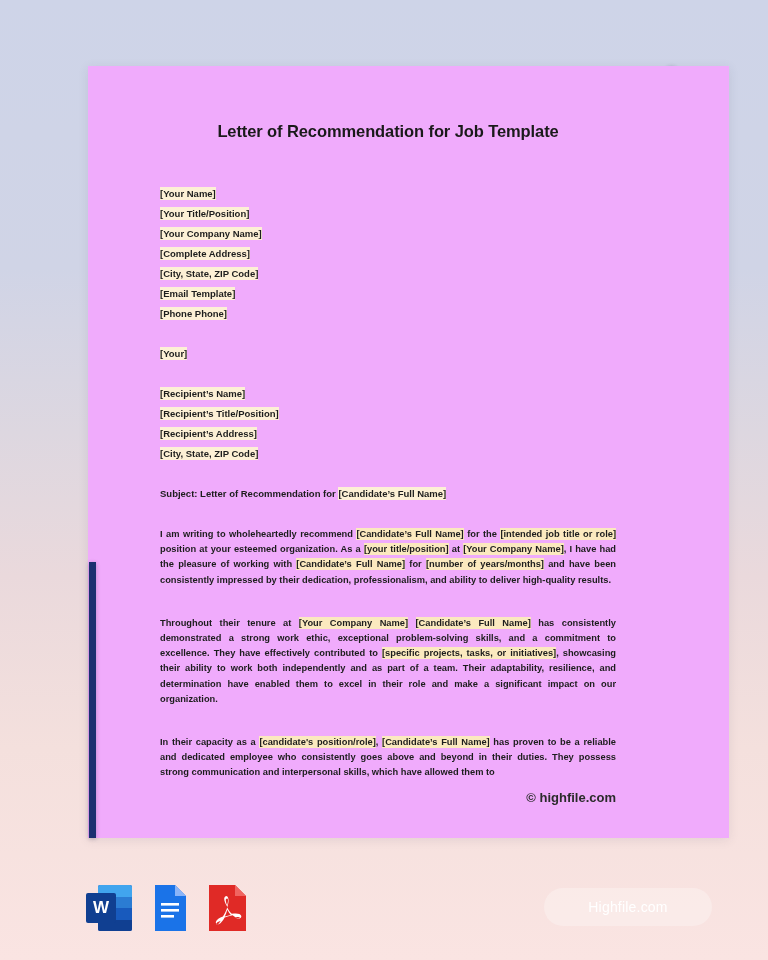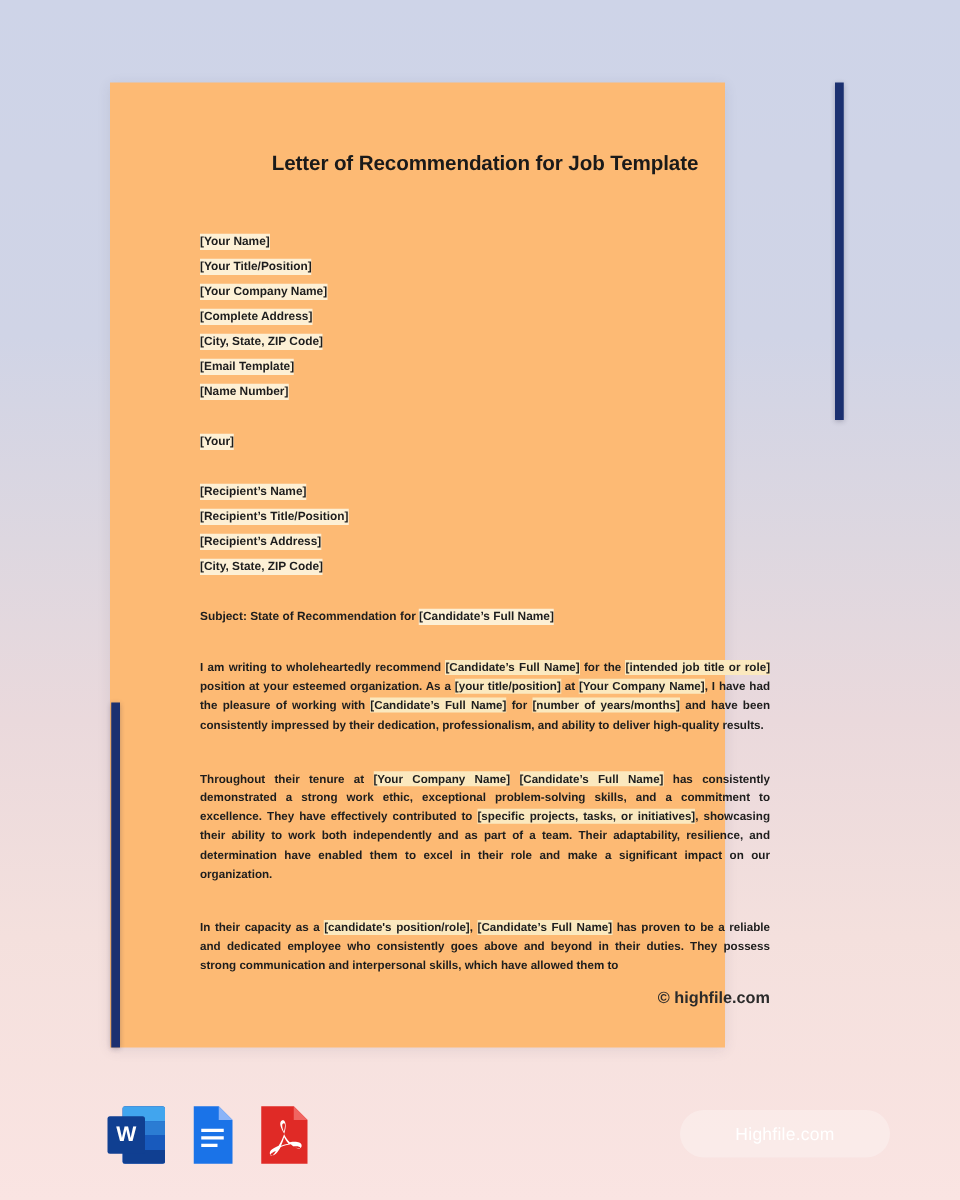--- a/index.html
+++ b/index.html
@@ -19,23 +19,23 @@
         #f4e0dd 78%,
         #fae4e2 100%);
     position: relative;
   }
 
   
   #doc-page {
     position: absolute;
     left: 88px;
     top: 66px;
-    width: 492px;
+    width: 641px;
     height: 772px;
-    background: #fdba74;
+    background: #f0abfc;
     box-shadow: 0 2px 10px rgba(60,60,90,0.10);
   }
   .accent-bar {
     position: absolute;
     background: #1b3070;
     width: 7px;
   }
   #accent-bar-right {
     left: 668px;
     top: 66px;
@@ -203,36 +203,36 @@
 
     <h1 id="doc-title">Letter of Recommendation for Job Template</h1>
 
     <div class="addr-block">
       <div class="addr-line"><span class="hl">[Your Name]</span></div>
       <div class="addr-line"><span class="hl">[Your Title/Position]</span></div>
       <div class="addr-line"><span class="hl">[Your Company Name]</span></div>
       <div class="addr-line"><span class="hl">[Complete Address]</span></div>
       <div class="addr-line"><span class="hl">[City, State, ZIP Code]</span></div>
       <div class="addr-line"><span class="hl">[Email Template]</span></div>
-      <div class="addr-line"><span class="hl">[Name Number]</span></div>
+      <div class="addr-line"><span class="hl">[Phone Phone]</span></div>
     </div>
 
     <div id="date-block">
       <div class="addr-line"><span class="hl">[Your]</span></div>
     </div>
 
     <div id="recipient-block">
       <div class="addr-line"><span class="hl">[Recipient’s Name]</span></div>
       <div class="addr-line"><span class="hl">[Recipient’s Title/Position]</span></div>
       <div class="addr-line"><span class="hl">[Recipient’s Address]</span></div>
       <div class="addr-line"><span class="hl">[City, State, ZIP Code]</span></div>
     </div>
 
     <div id="subject-line">
-      <span>Subject: State of Recommendation for </span><span class="hl">[Candidate’s Full Name]</span>
+      <span>Subject: Letter of Recommendation for </span><span class="hl">[Candidate’s Full Name]</span>
     </div>
 
 
     <p class="para" id="para-1"><span>I am writing to wholeheartedly recommend </span><span class="hl-strong">[Candidate’s Full Name]</span><span> for the </span><span class="hl-strong">[intended job title or role]</span><span> position at your esteemed organization. As a </span><span class="hl-strong">[your title/position]</span><span> at </span><span class="hl-strong">[Your Company Name]</span><span>, I have had the pleasure of working with </span><span class="hl-strong">[Candidate’s Full Name]</span><span> for </span><span class="hl-strong">[number of years/months]</span><span> and have been consistently impressed by their dedication, professionalism, and ability to deliver high-quality results.</span></p>
 
     <p class="para" id="para-2"><span>Throughout their tenure at </span><span class="hl-strong">[Your Company Name]</span><span> </span><span class="hl-strong">[Candidate’s Full Name]</span><span> has consistently demonstrated a strong work ethic, exceptional problem-solving skills, and a commitment to excellence. They have effectively contributed to </span><span class="hl-strong">[specific projects, tasks, or initiatives]</span><span>, showcasing their ability to work both independently and as part of a team. Their adaptability, resilience, and determination have enabled them to excel in their role and make a significant impact on our organization.</span></p>
 
     <p class="para" id="para-3"><span>In their capacity as a </span><span class="hl-strong">[candidate's position/role]</span><span>, </span><span class="hl-strong">[Candidate’s Full Name]</span><span> has proven to be a reliable and dedicated employee who consistently goes above and beyond in their duties. They possess strong communication and interpersonal skills, which have allowed them to</span></p>
 
     <div id="watermark">© highfile.com</div>

